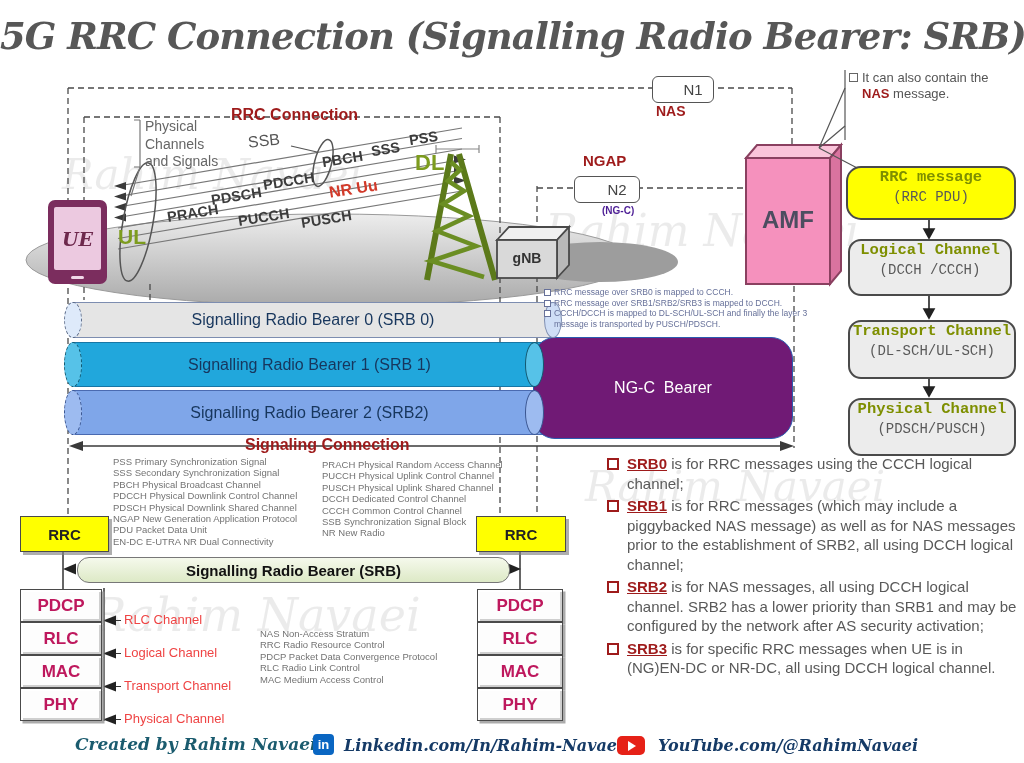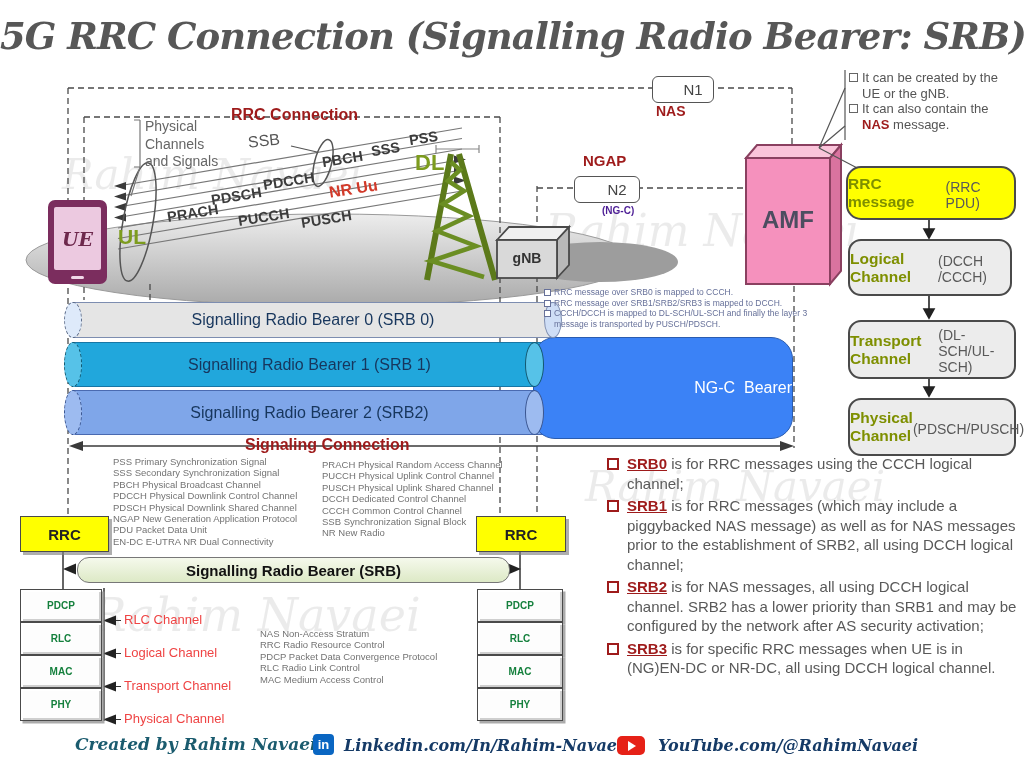--- a/index.html
+++ b/index.html
@@ -18,30 +18,30 @@
   .pipe{position:absolute;display:flex;align-items:center;justify-content:center;
         font-size:16px;color:#17365d;z-index:2;border:1.4px solid #7d8db0;}
   .cap{position:absolute;border-radius:50%;z-index:3;}
   .note{position:absolute;z-index:4;}
   .note .item{display:flex;align-items:flex-start;}
   .sq{flex:0 0 auto;display:inline-block;border:1.5px solid #666;margin-right:4px;margin-top:3px;
       width:7px;height:7px;background:#fff;}
   .sq.blue{border-color:#667099;width:5px;height:5px;margin-top:2px;margin-right:3px;}
   .sq.red{border-color:#9e1b1b;border-width:2px;width:8px;height:8px;margin-top:4px;margin-right:8px;}
   .chainbox{position:absolute;border:2px solid #4a4a4a;border-radius:13px;display:flex;
-            flex-direction:row;align-items:center;justify-content:flex-start;z-index:4;}
+            flex-direction:column;align-items:center;justify-content:flex-start;z-index:4;font-family:Liberation Mono, monospace;}
   .chainbox .t{font-size:15.5px;font-weight:bold;color:#7e8f00;}
   .chainbox .s{font-size:14px;color:#595959;margin-top:3px;}
   .abbr{position:absolute;font-size:9.5px;line-height:1.2;color:#737373;z-index:4;white-space:nowrap;}
   .rrcbox{position:absolute;background:#ffff00;border:1.6px solid #4a4a4a;z-index:4;
           box-shadow:3px 3px 0 rgba(130,130,130,.65);display:flex;align-items:center;
           justify-content:center;font-size:15px;font-weight:bold;color:#222;}
   .stackbox{position:absolute;background:#fdfdfd;border:1.5px solid #4a4a4a;z-index:4;
             box-shadow:2.5px 2.5px 0 rgba(150,150,150,.8), inset 2px 2px 0 #fff, inset -2px -2px 0 #cfcfcf;
-            display:flex;align-items:center;justify-content:center;font-size:10px;font-weight:bold;color:#15803d;}
+            display:flex;align-items:center;justify-content:center;font-size:17px;font-weight:bold;color:#be185d;}
   .chan-lbl{position:absolute;font-size:13px;color:#ef4444;z-index:4;white-space:nowrap;}
   .beam{position:absolute;font-weight:bold;color:#3c3c3c;font-size:14.5px;z-index:4;
         white-space:nowrap;transform:rotate(-9deg);}
   .srb-item{display:flex;margin-bottom:3px;}
   .srb-text{font-size:15px;line-height:1.3;color:#595959;}
   .srb-text b{color:#9e1b1b;text-decoration:underline;}
   .greenbar{position:absolute;left:77px;top:557px;width:431px;height:24px;z-index:4;
             background:linear-gradient(#f5f9ec,#dde9c6);border:1.5px solid #777;border-radius:12px;
             display:flex;align-items:center;justify-content:center;font-size:15px;font-weight:bold;color:#111;}
   .ue{position:absolute;left:48px;top:200px;width:59px;height:84px;background:#7b2d5e;
@@ -202,24 +202,20 @@
 <div class="beam" style="left:329px;top:180px;color:#d23a2a;font-size:16px;">NR Uu</div>
 <div class="beam" style="left:167px;top:205px;">PRACH</div>
 <div class="beam" style="left:238px;top:209px;">PUCCH</div>
 <div class="beam" style="left:301px;top:211px;">PUSCH</div>
 <div class="lbl" style="left:415px;top:150px;font-size:22px;font-weight:bold;color:#7d9c1e;z-index:4;">DL</div>
 <div class="lbl" style="left:118px;top:225px;font-size:21px;font-weight:bold;color:#7d9c1e;z-index:4;">UL</div>
 
 <div class="note" style="left:849px;top:70px;width:168px;font-size:13px;line-height:1.2;color:#555;">
   <div class="item">
     <span class="sq"></span>
-    <span>It can be created by the UE or the gNB.</span>
-  </div>
-  <div class="item">
-    <span class="sq"></span>
     <span><span>It can also contain the</span> <b class="redbold">NAS</b> <span>message.</span></span>
   </div>
 </div>
 
 <div class="chainbox" style="left:846px;top:166px;width:166px;height:50px;background:#ffff00;border-radius:15px;">
   <div class="t">RRC message</div>
     <div class="s">(RRC PDU)</div>
 </div>
 <div class="chainbox" style="left:848px;top:239px;width:160px;height:53px;background:#ececec;">
   <div class="t">Logical Channel</div>
@@ -258,21 +254,21 @@
 <div class="pipe" style="left:72px;top:342px;width:473px;height:43px;background:#21a7dc;border-color:#1776a5;">
   <span>Signalling Radio Bearer 1 (SRB 1)</span>
 </div>
 <div class="cap" style="left:64px;top:342px;width:16px;height:43px;background:#56c2e8;border:1.5px dashed #12576f;"></div>
 
 <div class="pipe" style="left:72px;top:390px;width:473px;height:43px;background:#7fa6e9;border-color:#4a6ab0;">
   <span>Signalling Radio Bearer 2 (SRB2)</span>
 </div>
 <div class="cap" style="left:64px;top:390px;width:16px;height:43px;background:#9dbbf0;border:1.5px dashed #3a5590;"></div>
 
-<div class="pipe" style="left:533px;top:337px;width:258px;height:100px;background:#3b82f6;border:1.4px solid #2a5cb0;border-radius:22px;color:#fff;font-size:16px;justify-content:flex-end;">
+<div class="pipe" style="left:533px;top:337px;width:258px;height:100px;background:#701a75;border:1.4px solid #2a5cb0;border-radius:22px;color:#fff;font-size:16px;">
   <span style="white-space:pre;">NG-C  Bearer</span>
 </div>
 <div class="cap" style="left:525px;top:342px;width:17px;height:43px;background:#56c2e8;border:1.4px solid #12576f;"></div>
 <div class="cap" style="left:525px;top:390px;width:17px;height:43px;background:#9dbbf0;border:1.4px solid #3a5590;"></div>
 
 <div class="abbr" style="left:113px;top:456px;">
   <div>PSS Primary Synchronization Signal</div>
     <div>SSS Secondary Synchronization Signal</div>
   <div>PBCH Physical Broadcast Channel</div>
     <div>PDCCH Physical Downlink Control Channel</div>

